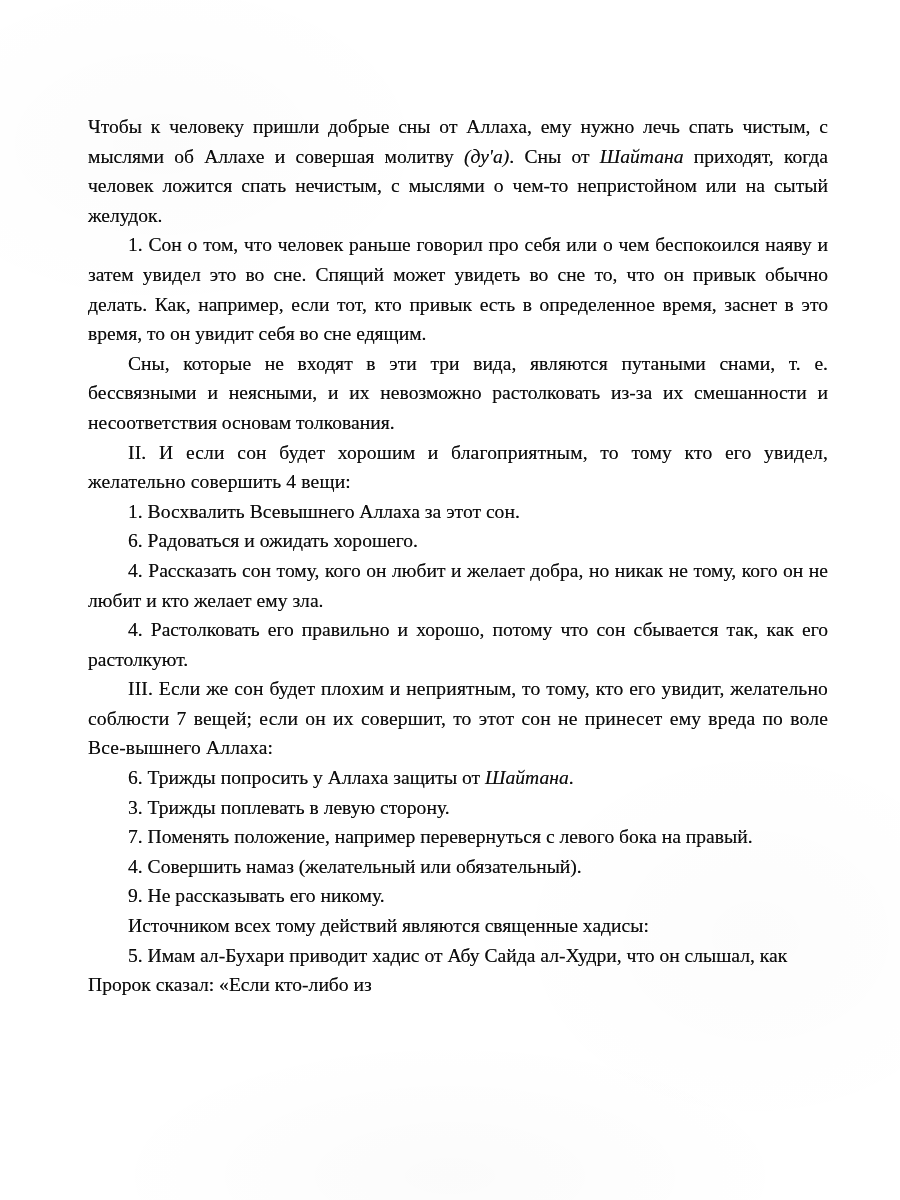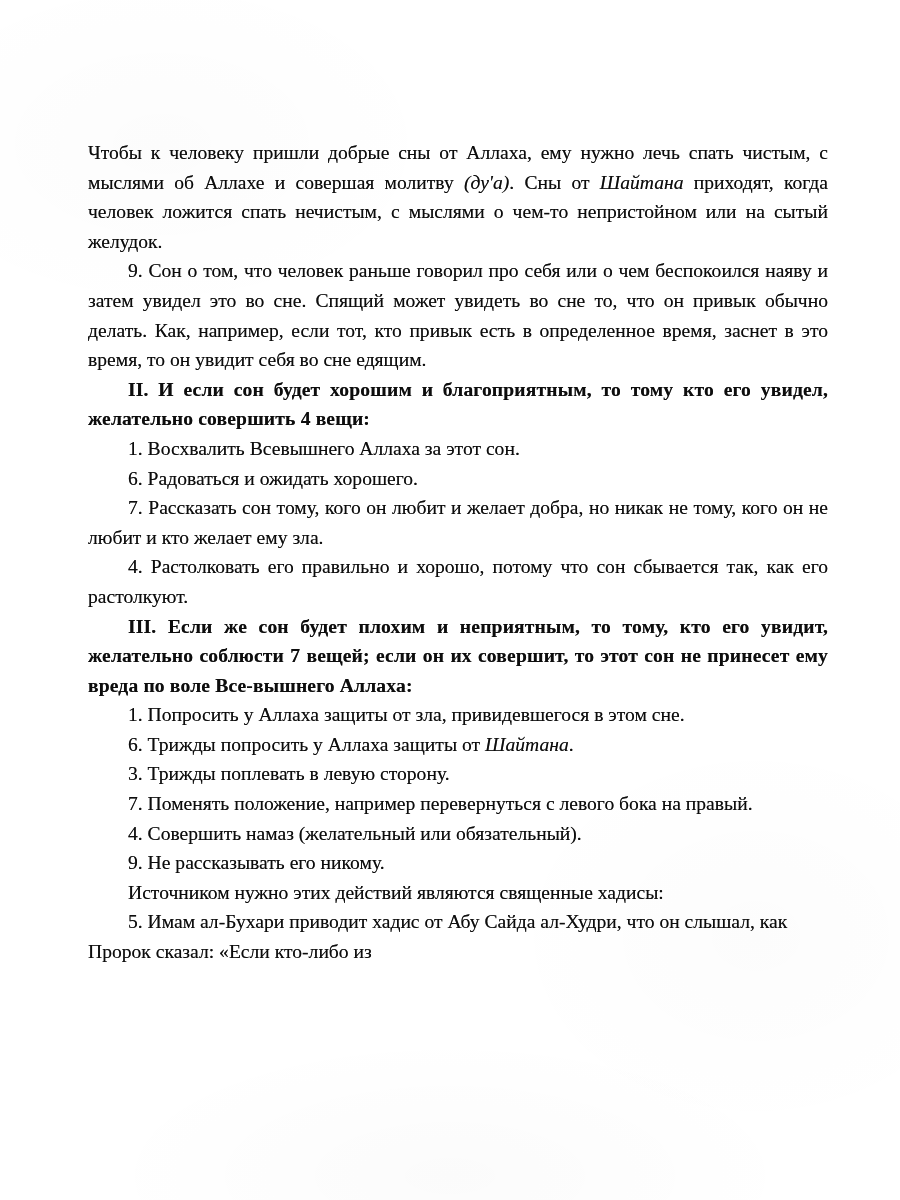--- a/index.html
+++ b/index.html
@@ -19,21 +19,21 @@
     
     background-image:
       radial-gradient(ellipse 420px 260px at 18% 12%, rgba(0,0,0,0.012), rgba(0,0,0,0) 70%),
       radial-gradient(ellipse 380px 300px at 84% 78%, rgba(0,0,0,0.010), rgba(0,0,0,0) 70%),
       radial-gradient(ellipse 500px 200px at 50% 98%, rgba(0,0,0,0.014), rgba(0,0,0,0) 72%);
   }
 
   .text-block {
     position: absolute;
     left: 88px;
-    top: 138px;
+    top: 112px;
     width: 740px;
     font-family: "Liberation Serif", "DejaVu Serif", serif;
     font-size: 19.6px;
     line-height: 29.6px;
     color: #0d0d0d;
     text-align: justify;
     text-justify: inter-word;
     -webkit-font-smoothing: none;
   }
 
@@ -49,21 +49,21 @@
     text-indent: 0;
   }
 
   
   .para.indent {
     text-indent: 40px;
   }
 
   
   .para.heading {
-    font-weight: bold;
+    font-weight: normal;
     text-indent: 40px;
     letter-spacing: 0.15px;
   }
 
   
   .para.item {
     text-indent: 40px;
   }
 
   
@@ -82,38 +82,38 @@
 </style>
 </head>
 <body>
 
 <div class="page">
 
   <div class="text-block">
 
     <p class="para cont"><span>Чтобы к человеку пришли добрые сны от Аллаха, ему нужно лечь спать чистым, с мыслями об Аллахе и совершая молитву </span><span class="it">(ду'а)</span><span>. Сны от </span><span class="it">Шайтана</span><span> приходят, когда человек ложится спать нечистым, с мыслями о чем-то непристойном или на сытый желудок.</span></p>
 
-    <p class="para indent">9. Сон о том, что человек раньше говорил про себя или о чем беспокоился наяву и затем увидел это во сне. Спящий может увидеть во сне то, что он привык обычно делать. Как, например, если тот, кто привык есть в определенное время, заснет в это время, то он увидит себя во сне едящим.</p>
+    <p class="para indent">1. Сон о том, что человек раньше говорил про себя или о чем беспокоился наяву и затем увидел это во сне. Спящий может увидеть во сне то, что он привык обычно делать. Как, например, если тот, кто привык есть в определенное время, заснет в это время, то он увидит себя во сне едящим.</p>
 
+    <p class="para indent">Сны, которые не входят в эти три вида, являются путаными снами, т. е. бессвязными и неясными, и их невозможно растолковать из-за их смешанности и несоответствия основам толкования.</p>
 
     <p class="para heading">II. И если сон будет хорошим и благоприятным, то тому кто его увидел, желательно совершить 4 вещи:</p>
 
     <p class="para item short">1. Восхвалить Всевышнего Аллаха за этот сон.</p>
     <p class="para item short">6. Радоваться и ожидать хорошего.</p>
-    <p class="para item">7. Рассказать сон тому, кого он любит и желает добра, но никак не тому, кого он не любит и кто желает ему зла.</p>
+    <p class="para item">4. Рассказать сон тому, кого он любит и желает добра, но никак не тому, кого он не любит и кто желает ему зла.</p>
     <p class="para item">4. Растолковать его правильно и хорошо, потому что сон сбывается так, как его растолкуют.</p>
 
     <p class="para heading">III. Если же сон будет плохим и неприятным, то тому, кто его увидит, желательно соблюсти 7 вещей; если он их совершит, то этот сон не принесет ему вреда по воле Все-вышнего Аллаха:</p>
 
-    <p class="para item">1. Попросить у Аллаха защиты от зла, привидевшегося в этом сне.</p>
     <p class="para item short"><span>6. Трижды попросить у Аллаха защиты от </span><span class="it">Шайтана</span><span>.</span></p>
     <p class="para item short">3. Трижды поплевать в левую сторону.</p>
     <p class="para item">7. Поменять положение, например перевернуться с левого бока на правый.</p>
     <p class="para item short">4. Совершить намаз (желательный или обязательный).</p>
     <p class="para item short">9. Не рассказывать его никому.</p>
 
-    <p class="para item short">Источником нужно этих действий являются священные хадисы:</p>
+    <p class="para item short">Источником всех тому действий являются священные хадисы:</p>
 
     <p class="para item short">5. Имам ал-Бухари приводит хадис от Абу Сайда ал-Худри, что он слышал, как Пророк  сказал: «Если кто-либо из</p>
 
   </div>
 
 </div>
 
 </body></html>

